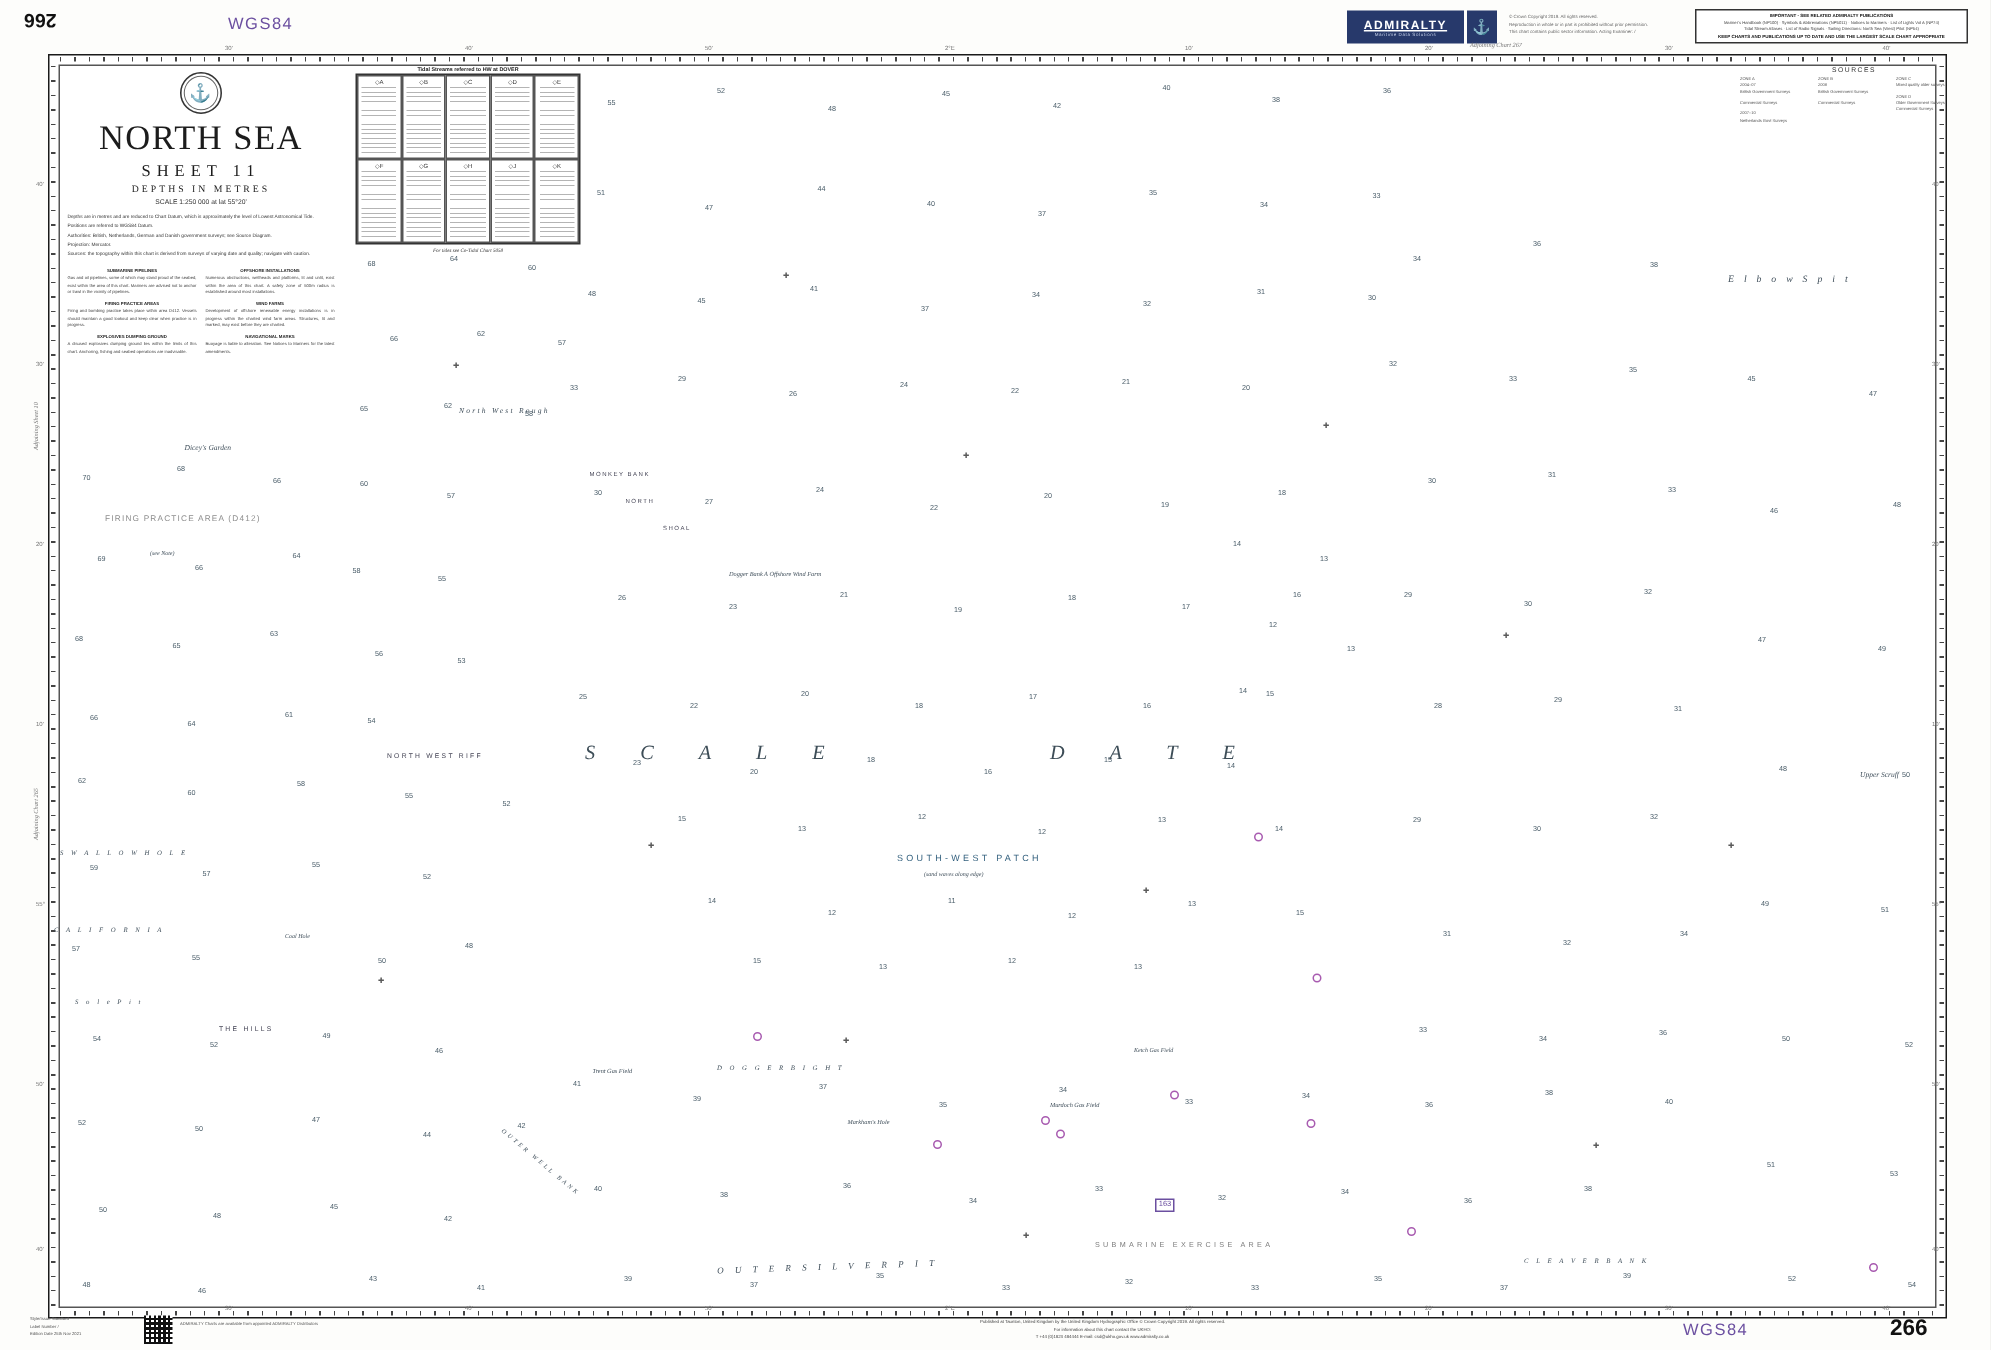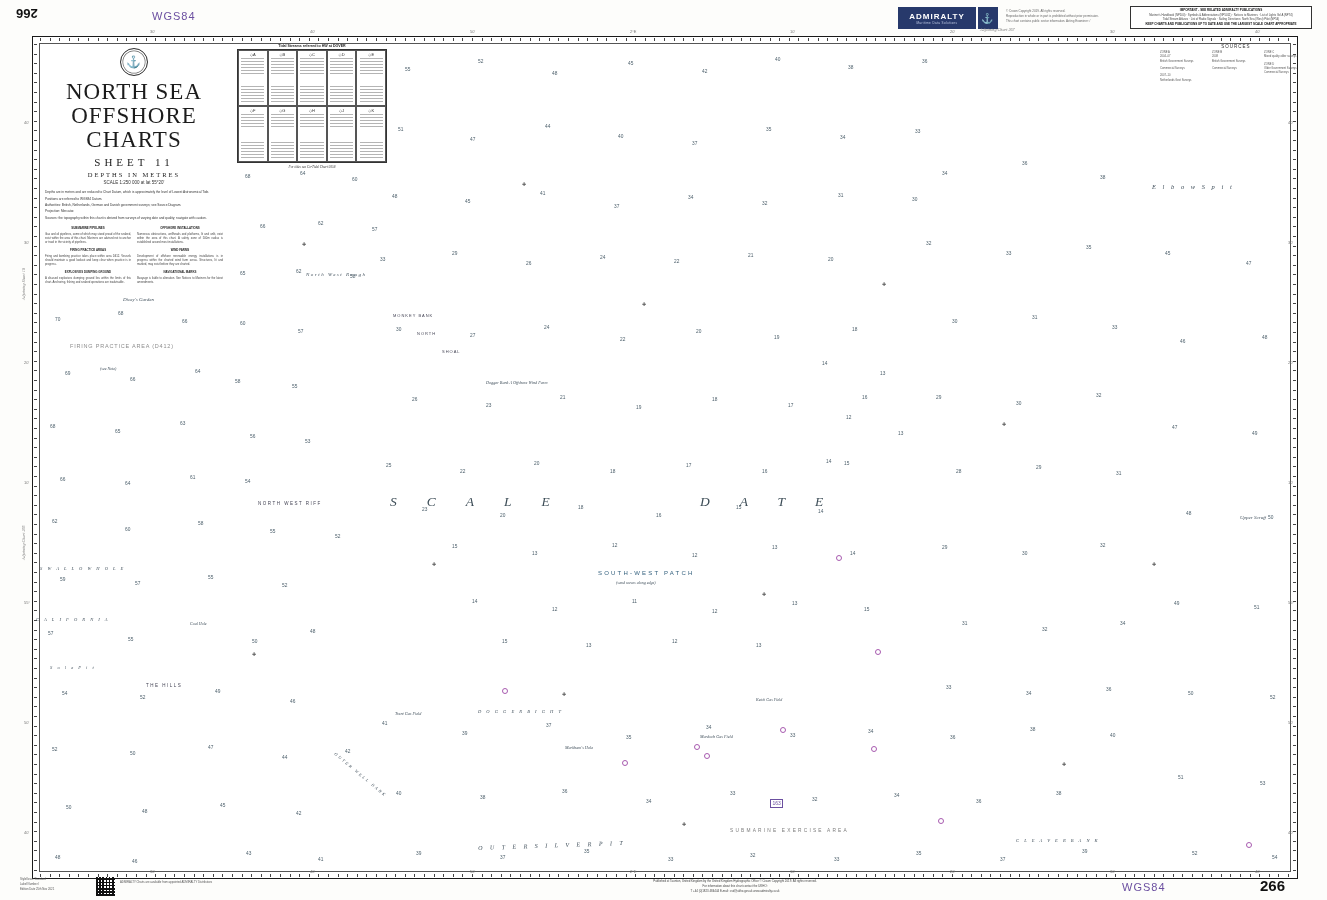--- a/index.html
+++ b/index.html
@@ -3,21 +3,21 @@
 <meta charset="utf-8">
 <style>
   html,body{margin:0;padding:0;background:#e9e9e6;}
   #page{position:relative;width:1327px;height:900px;background:#fdfdfb;overflow:hidden;
         font-family:"Liberation Sans",sans-serif;color:#222;}
   
   .corner-num{position:absolute;font:bold 13px "Liberation Sans",sans-serif;color:#111;}
   .datum{position:absolute;font:11px "Liberation Sans",sans-serif;color:var(--purple);letter-spacing:1px;}
   #badge{position:absolute;left:898px;top:7px;display:flex;gap:2px;}
   #badge .main{background:var(--navy);color:#fff;width:78px;height:22px;display:flex;flex-direction:column;justify-content:center;align-items:center;}
-  #badge .main .t{font:bold 8px "Liberation Sans",sans-serif;letter-spacing:1px;}
+  #badge .main .t{font:bold 8px "Liberation Sans",sans-serif;letter-spacing:1px;text-decoration:underline;}
   #badge .main .s{font:3px "Liberation Sans",sans-serif;color:#c7d2ea;letter-spacing:.4px;}
   #badge .anchor{background:var(--navy);color:#fff;width:20px;height:22px;display:flex;align-items:center;justify-content:center;font-size:10px;}
   #copyblock{position:absolute;left:1006px;top:9px;width:118px;font:3px "Liberation Sans",sans-serif;color:#666;line-height:1.7;}
   #impbox{position:absolute;left:1130px;top:6px;width:182px;height:23px;border:0.8px solid #333;background:#fff;
           font:2.8px "Liberation Sans",sans-serif;color:#444;text-align:center;line-height:1.6;padding:1px 2px;box-sizing:border-box;}
   #impbox .hd,#impbox .ft{font-weight:bold;color:#111;font-size:3px;}
   
   #frame{position:absolute;left:32px;top:36px;width:1264px;height:841px;border:1.3px solid #1a1a1a;background:#fff;}
   #frame .inner{position:absolute;left:6px;top:6px;right:6px;bottom:6px;border:0.6px solid #555;}
   .tick-h{position:absolute;left:7px;right:7px;height:3px;background:repeating-linear-gradient(90deg,#444 0 1px,transparent 1px 9.6px);}
@@ -208,21 +208,20 @@
     <div class="inner"></div>
     <div class="tick-h" style="top:1px;"></div>
     <div class="tick-h" style="bottom:1px;"></div>
     <div class="tick-v" style="left:1px;"></div>
     <div class="tick-v" style="right:1px;"></div>
   </div>
 
   <div id="titleblock">
     <div id="emblem">⚓</div>
     <div id="t1">NORTH SEA</div>
-    <div id="t2">OFFSHORE CHARTS</div>
     <div id="sheet">SHEET  11</div>
     <div id="depths">DEPTHS IN METRES</div>
     <div id="scale">SCALE 1:250 000 at lat 55°20'</div>
     <div id="titlepara">
         <p>Depths are in metres and are reduced to Chart Datum, which is approximately the level of Lowest Astronomical Tide.</p>
         <p>Positions are referred to WGS84 Datum.</p>
         <p>Authorities: British, Netherlands, German and Danish government surveys; see Source Diagram.</p>
         <p>Projection: Mercator.</p>
         <p>Sources: the topography within this chart is derived from surveys of varying date and quality; navigate with caution.</p>
       </div>

